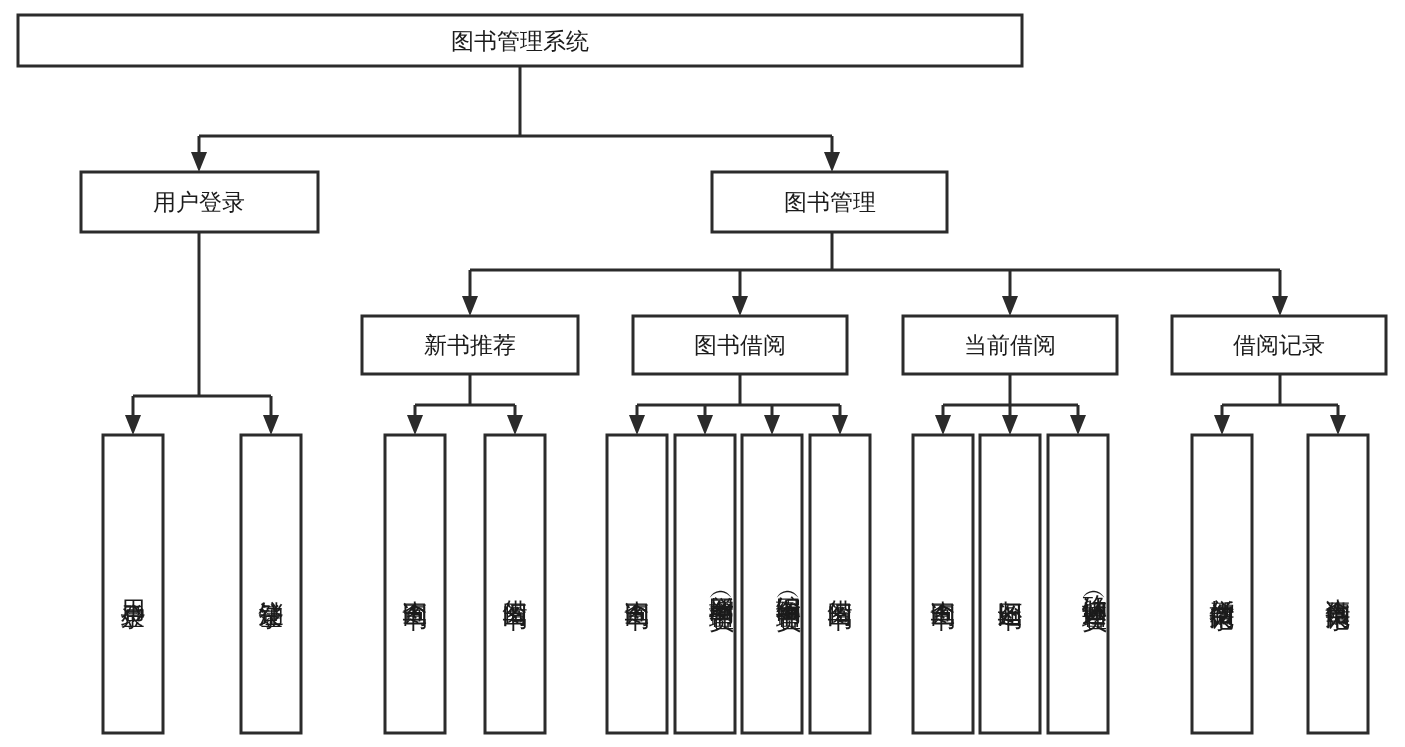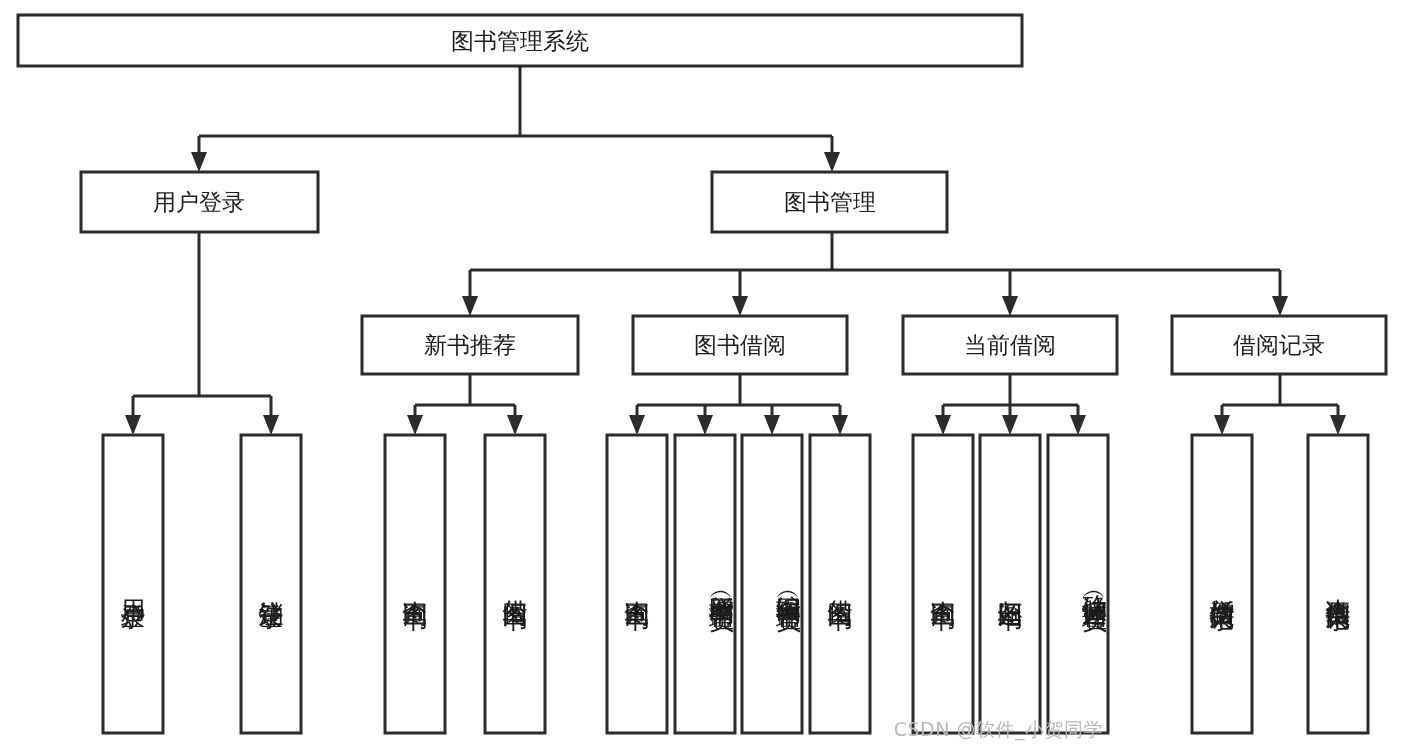--- a/index.html
+++ b/index.html
@@ -212,15 +212,14 @@
   <div class="node-label-v" style="left:742px; top:435px; width:60px; height:298px; align-items:flex-start;">编辑图书（管理员）</div>
   <div class="node-label-v" style="left:810px; top:435px; width:60px; height:298px;">借阅图书</div>
 
   <div class="node-label-v" style="left:913px; top:435px; width:60px; height:298px;">查询图书</div>
   <div class="node-label-v" style="left:980px; top:435px; width:60px; height:298px;">归还图书</div>
   <div class="node-label-v" style="left:1048px; top:435px; width:60px; height:298px; align-items:flex-start;">确认归还（管理员）</div>
 
   <div class="node-label-v" style="left:1192px; top:435px; width:60px; height:298px;">新增借阅记录</div>
   <div class="node-label-v" style="left:1308px; top:435px; width:60px; height:298px;">查询借阅记录</div>
 
-  <div class="watermark">CSDN @软件_小贺同学</div>
 
 </div>
 
 </body></html>

